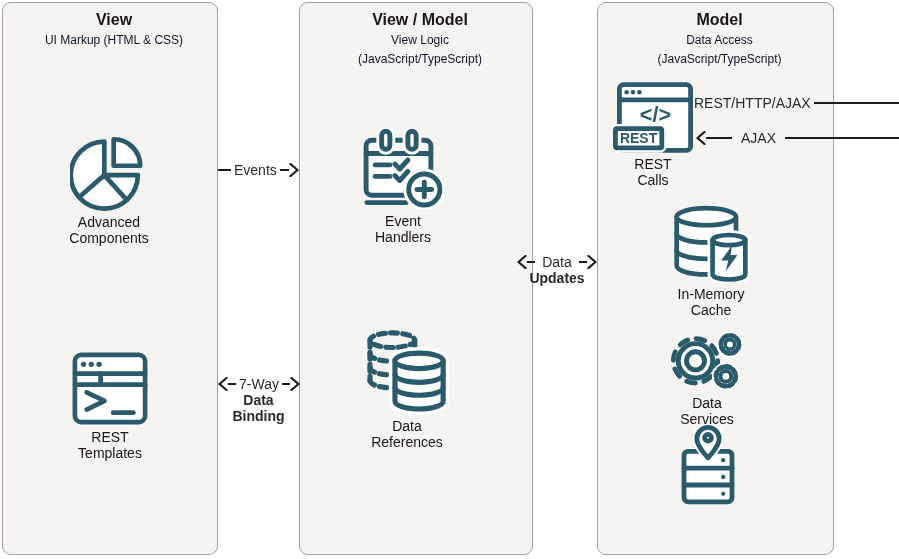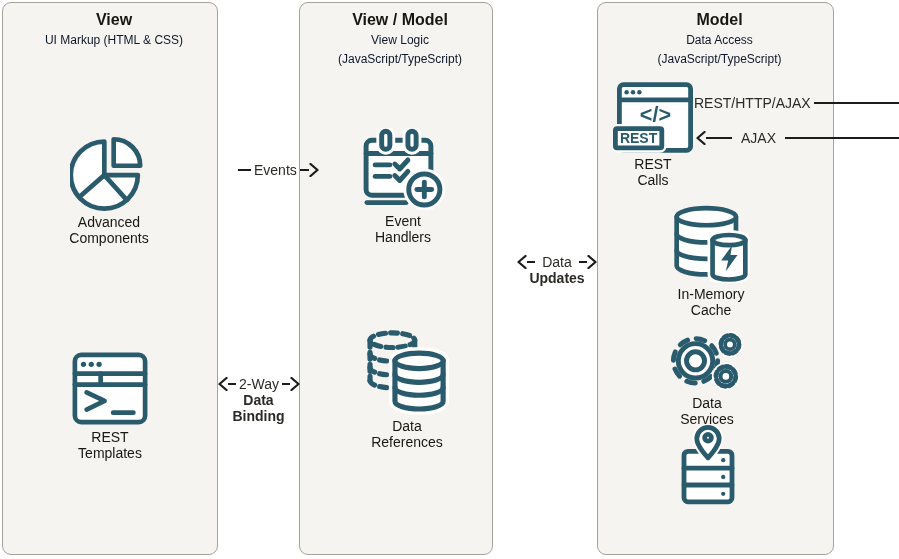--- a/index.html
+++ b/index.html
@@ -3,21 +3,21 @@
 <meta charset="utf-8">
 <style>
   html,body{margin:0;padding:0;background:#fff;}
   .canvas{position:relative;width:899px;height:559px;background:#fff;overflow:hidden;
           font-family:"Liberation Sans", sans-serif;}
 
   
   .panel{position:absolute;top:2px;height:553px;background:#f5f4f1;border:1px solid #a7a199;
          border-radius:9px;box-sizing:border-box;text-align:center;padding-left:8px;}
   #panel-view{left:2px;width:216px;}
-  #panel-viewmodel{left:299px;width:194px;}
+  #panel-viewmodel{left:299px;width:234px;}
   #panel-model{left:597px;width:237px;}
   .panel-title{margin:8px 0 2px;font-size:16px;font-weight:700;color:#19170f;}
   .panel-subtitle{font-size:12px;line-height:19px;color:#0f172a;}
 
   
   .node{position:absolute;width:120px;margin:0;text-align:center;}
   .node svg{display:block;margin:0 auto;}
   .node-label{margin-top:3px;font-size:14px;line-height:16px;color:#19170f;}
   #node-advanced-components{left:49px;top:133px;}
   #node-html-templates{left:50px;top:351px;}
@@ -30,21 +30,21 @@
 
   
   .arrow{position:absolute;color:#2b2a26;font-size:14px;}
   .arrow-row{display:flex;align-items:center;height:16px;}
   .hline{height:2px;background:#1c1c1c;flex:0 0 auto;}
   .grow{flex:1 1 auto;}
   .w13{width:13px;} .w8{width:8px;} .w26{width:26px;}
   .arrow-label{padding:0 3px;white-space:nowrap;}
   .arrow-sub{text-align:center;line-height:16px;font-weight:bold;}
   .head{flex:0 0 auto;display:block;}
-  #arrow-events{left:218px;top:162px;width:81px;padding-left:20px;}
+  #arrow-events{left:218px;top:162px;width:81px;}
   #arrow-two-way{left:218px;top:376px;width:81px;}
   #arrow-data-updates{left:517px;top:254px;width:80px;}
   #arrow-rest{left:694px;top:95px;width:226px;}
   #arrow-json{left:696px;top:130px;width:203px;}
 
   
   .tk{stroke:#2a5b6c;fill:none;stroke-width:6;stroke-linejoin:round;stroke-linecap:round;}
   .tf{fill:#2a5b6c;stroke:none;}
   .wh{fill:#fff;}
   .case{stroke:#fff;fill:#fff;stroke-linejoin:round;stroke-linecap:round;}
@@ -235,21 +235,21 @@
       </svg>
     </div>
   </div>
 
   <div class="arrow" id="arrow-two-way">
     <div class="arrow-row">
       <svg class="head" width="10" height="14" viewBox="0 0 10 14">
         <path d="M8.5 1 L1.5 7 L8.5 13" stroke="#1c1c1c" stroke-width="2.3" fill="none" stroke-linecap="round" stroke-linejoin="round"></path>
       </svg>
       <span class="hline w8"></span>
-      <span class="arrow-label grow" style="text-align:center">2-Way</span>
+      <span class="arrow-label grow" style="text-align:center">7-Way</span>
       <span class="hline w8"></span>
       <svg class="head" width="10" height="14" viewBox="0 0 10 14">
         <path d="M1.5 1 L8.5 7 L1.5 13" stroke="#1c1c1c" stroke-width="2.3" fill="none" stroke-linecap="round" stroke-linejoin="round"></path>
       </svg>
     </div>
     <div class="arrow-sub">Data</div>
     <div class="arrow-sub">Binding</div>
   </div>
 
   <div class="arrow" id="arrow-data-updates">

